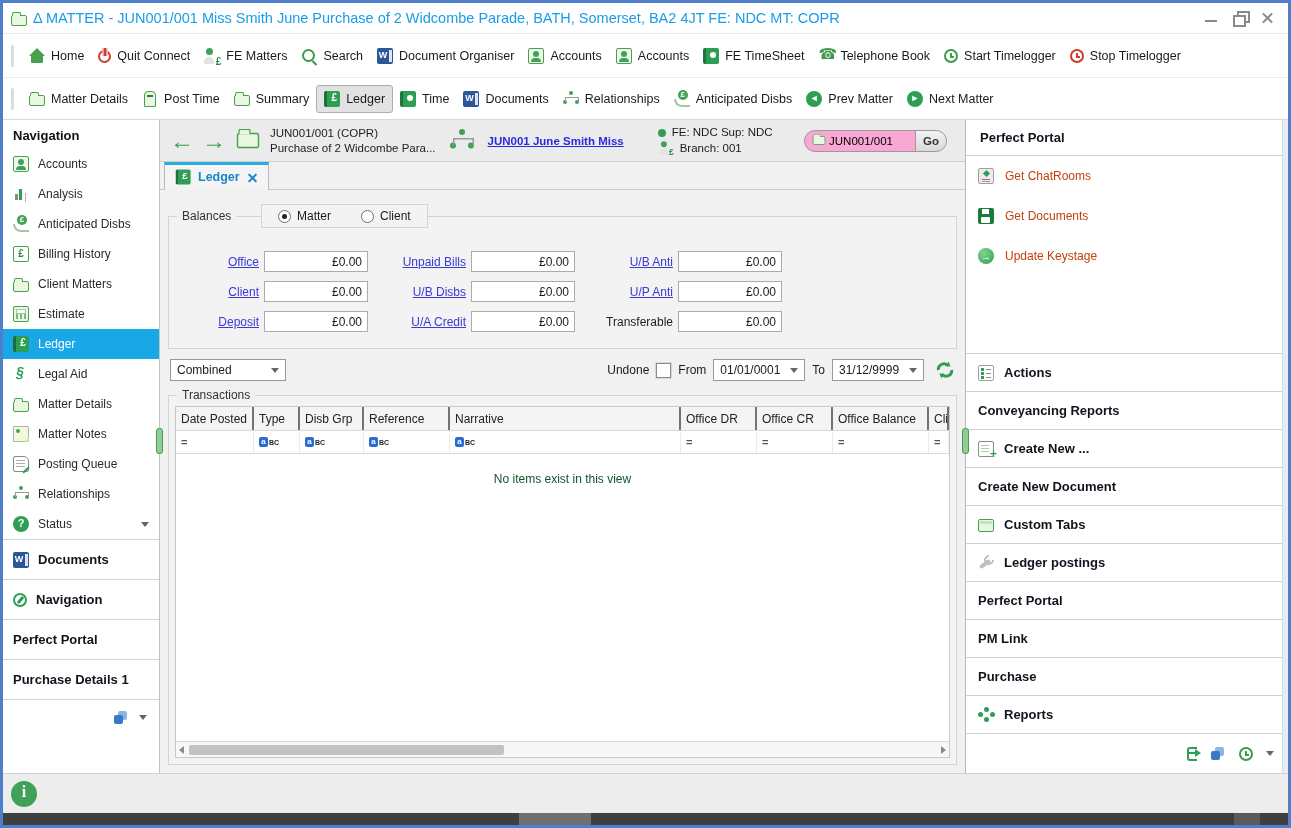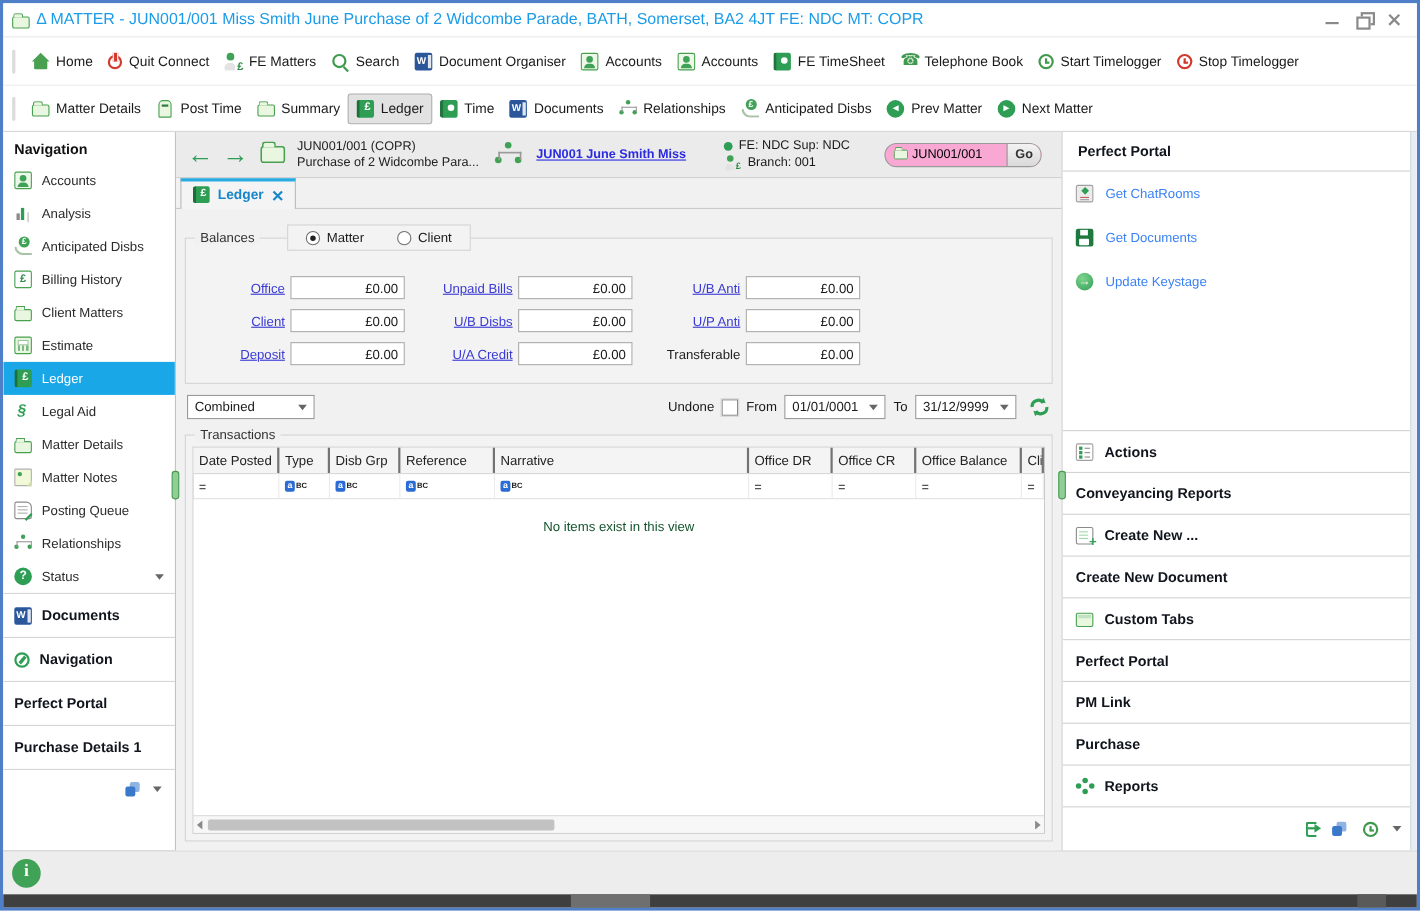--- a/index.html
+++ b/index.html
@@ -183,21 +183,21 @@
   .hscroll{height:16px;border-top:1px solid #d9d9d9;background:#f7f7f7;display:flex;align-items:center;padding:0 3px;gap:3px}
   .sb-arrow{width:0;height:0;display:inline-block}
   .sb-l{border-top:4px solid transparent;border-bottom:4px solid transparent;border-right:5px solid #8a8a8a}
   .sb-r{border-top:4px solid transparent;border-bottom:4px solid transparent;border-left:5px solid #8a8a8a;margin-left:auto}
   .sb-track{flex:1;height:10px;position:relative}
   .sb-thumb{position:absolute;left:2px;top:0;width:42%;height:10px;background:#c2c2c2;border-radius:2px}
 
   
   .rightcol{width:322px;background:#fff;display:flex;flex-direction:column;overflow:hidden;position:relative}
   .rp-title{height:36px;display:flex;align-items:center;padding:0 14px;font-weight:bold;font-size:13px;color:#10141c;border-bottom:1px solid #d2d2d2}
-  .rp-item{display:flex;align-items:center;gap:11px;height:40px;padding:0 12px;color:#3b82f6;font-size:12px}
+  .rp-item{display:flex;align-items:center;gap:11px;height:40px;padding:0 12px;color:#c2410c;font-size:12px}
   .rp-fill{flex:1 1 60px}
   .rsec{display:flex;align-items:center;gap:10px;height:38px;padding:0 12px;border-top:1px solid #d2d2d2;font-weight:bold;font-size:13px;color:#10141c}
   .ricons{height:40px;border-top:1px solid #d2d2d2;display:flex;align-items:center;justify-content:flex-end;gap:13px;padding:0 14px}
   .rscroll{position:absolute;right:0;top:0;bottom:0;width:6px;background:#e7edf3;border-left:1px solid #d3dbe3}
 
   
   .statusbar{height:40px;background:#ededed;border-top:1px solid #d2d2d2;display:flex;align-items:center;padding:0 8px}
   .taskbar{height:12px;background:#3f3f3f;position:relative}
   .tk-seg1{position:absolute;left:516px;width:72px;top:0;bottom:0;background:#6f6f6f}
   .tk-seg2{position:absolute;right:28px;width:26px;top:0;bottom:0;background:#5a5a5a}
@@ -610,20 +610,24 @@
           <span>Create New ...</span>
         </div>
       <div class="rsec">
           <span>Create New Document</span>
         </div>
       <div class="rsec">
           <span class="ic ic-ctab"></span>
           <span>Custom Tabs</span>
         </div>
       <div class="rsec">
+          <span class="ic ic-wrench"></span>
+          <span>Ledger postings</span>
+        </div>
+      <div class="rsec">
           <span>Perfect Portal</span>
         </div>
       <div class="rsec">
           <span>PM Link</span>
         </div>
       <div class="rsec">
           <span>Purchase</span>
         </div>
       <div class="rsec">
           <span class="ic ic-dots"></span>

